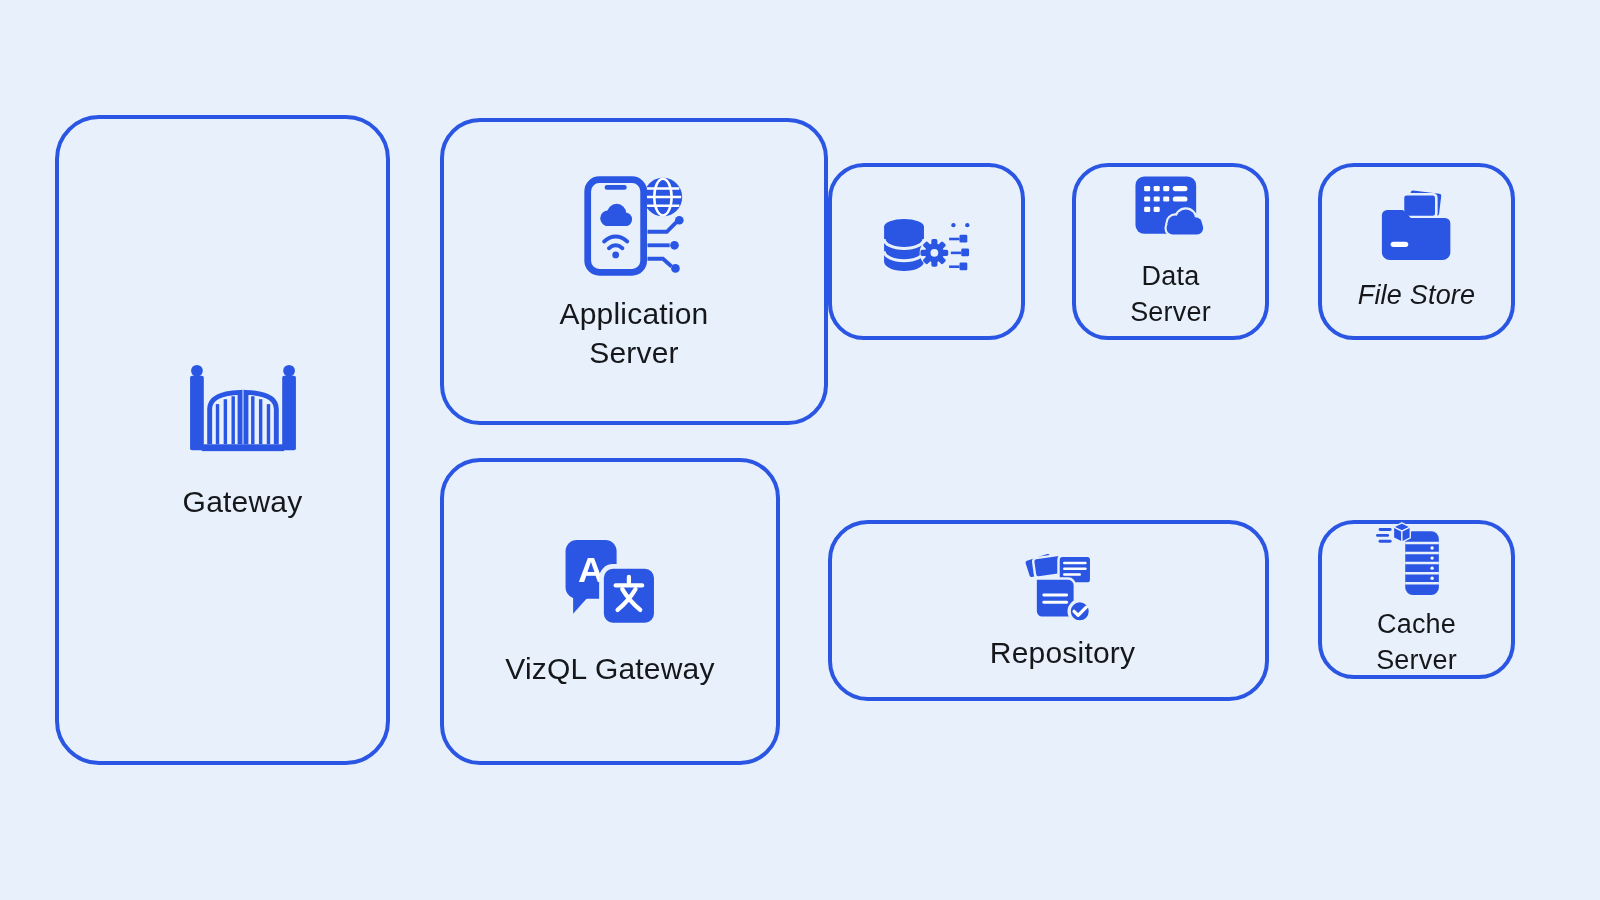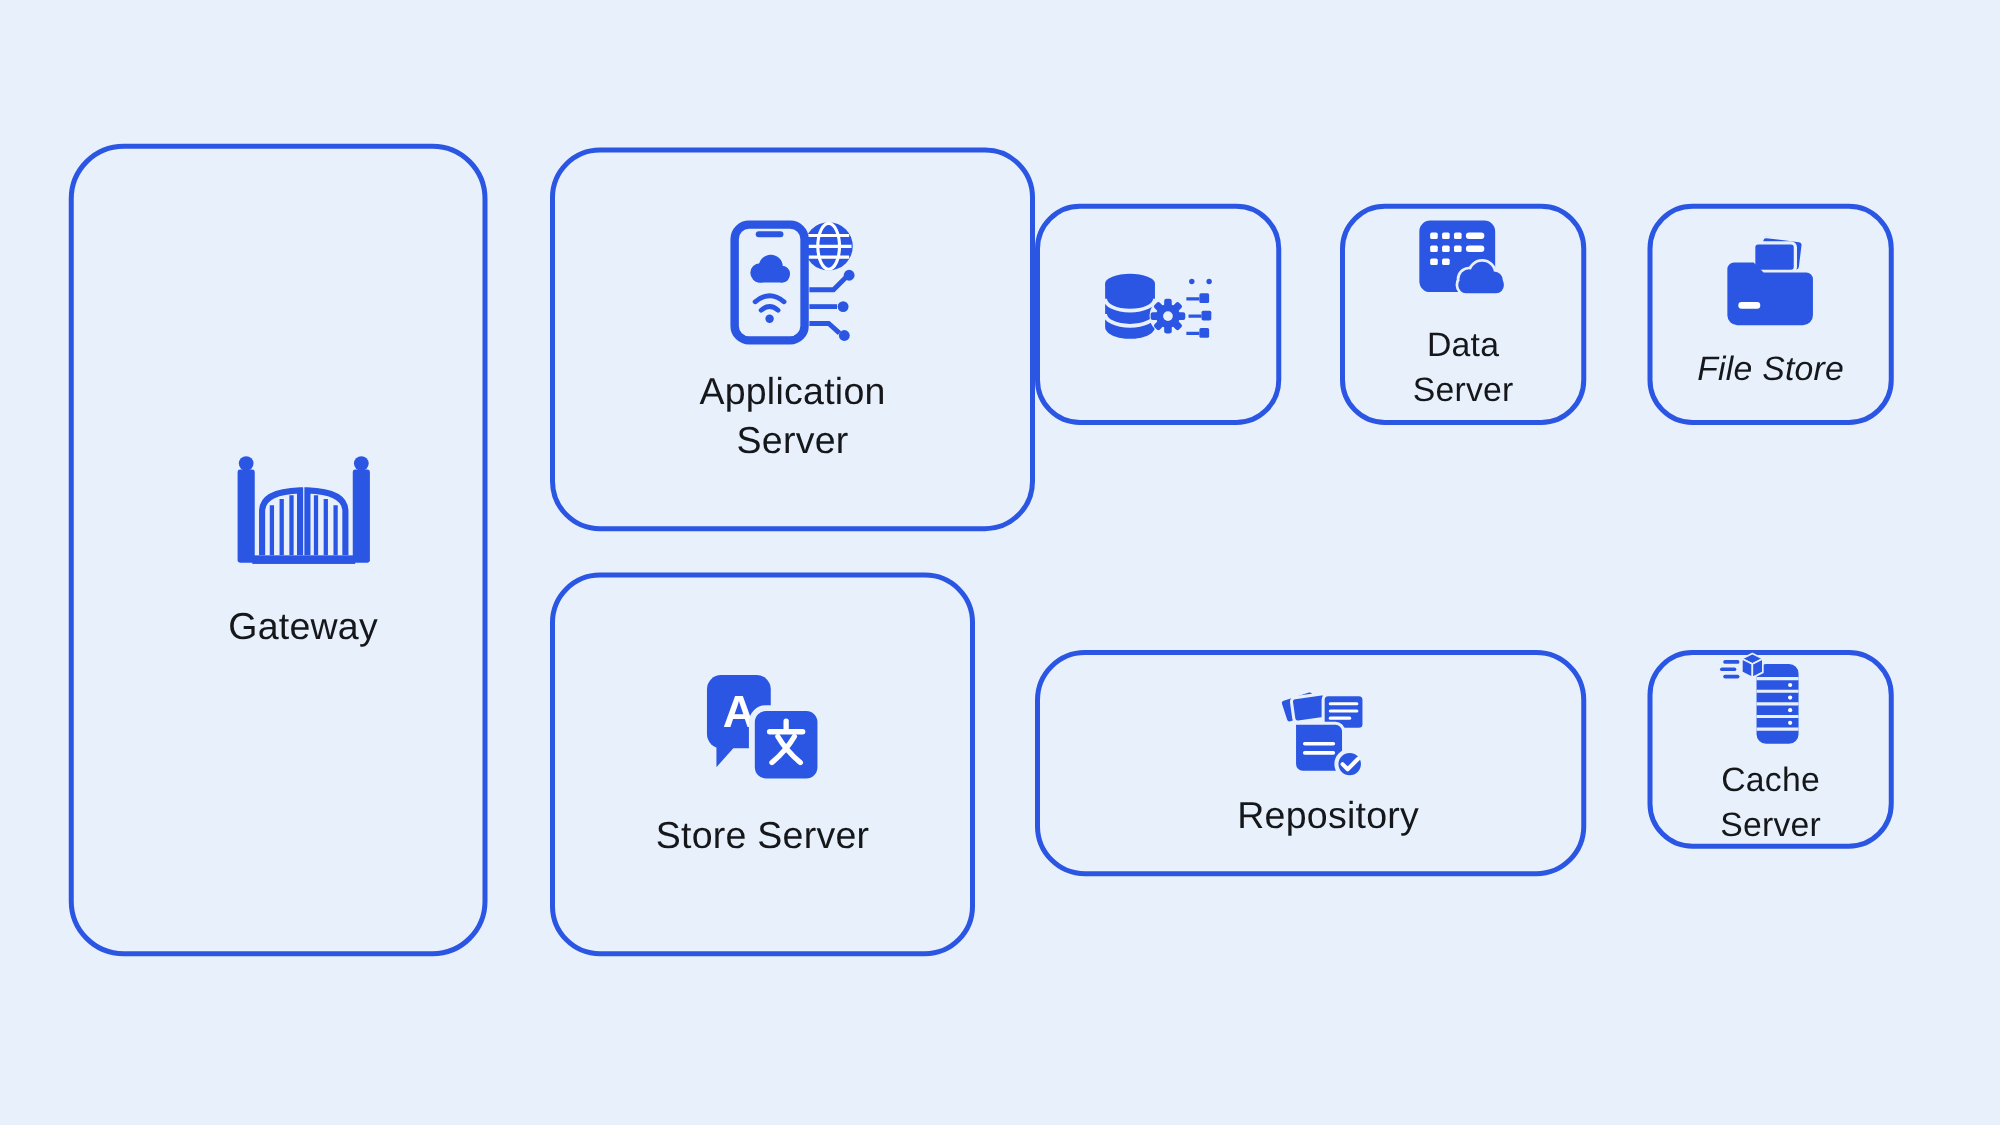--- a/index.html
+++ b/index.html
@@ -130,21 +130,21 @@
         <text x="35" y="48" font-size="38" font-weight="700" fill="#fff" text-anchor="middle" font-family="Liberation Sans, DejaVu Sans, sans-serif">A</text>
         <rect x="46" y="32" width="58" height="62" rx="12" fill="var(--accent)" stroke="var(--bg)" stroke-width="5"></rect>
         <g stroke="#fff" stroke-width="4.5" fill="none" stroke-linecap="round">
           <line x1="75" y1="43" x2="75" y2="49"></line>
           <line x1="61" y1="52" x2="89" y2="52"></line>
           <path d="M68 56 Q75 68 87 78"></path>
           <path d="M82 56 Q75 68 63 78"></path>
         </g>
       </svg>
     </span>
-    <span class="label lbl-lg">Store Server</span>
+    <span class="label lbl-lg">VizQL Gateway</span>
   </div>
 
   <div class="node" id="data_engine">
     <span class="icon">
       <svg viewBox="0 0 115 90" width="100" height="78">
         <g fill="var(--accent)">
           <path d="M8 16 v40 c0 6 10 11 23 11 s23 -5 23 -11 v-40 Z"></path>
           <ellipse cx="31" cy="16" rx="23" ry="9"></ellipse>
         </g>
         <g fill="none" stroke="var(--bg)" stroke-width="3.5">

